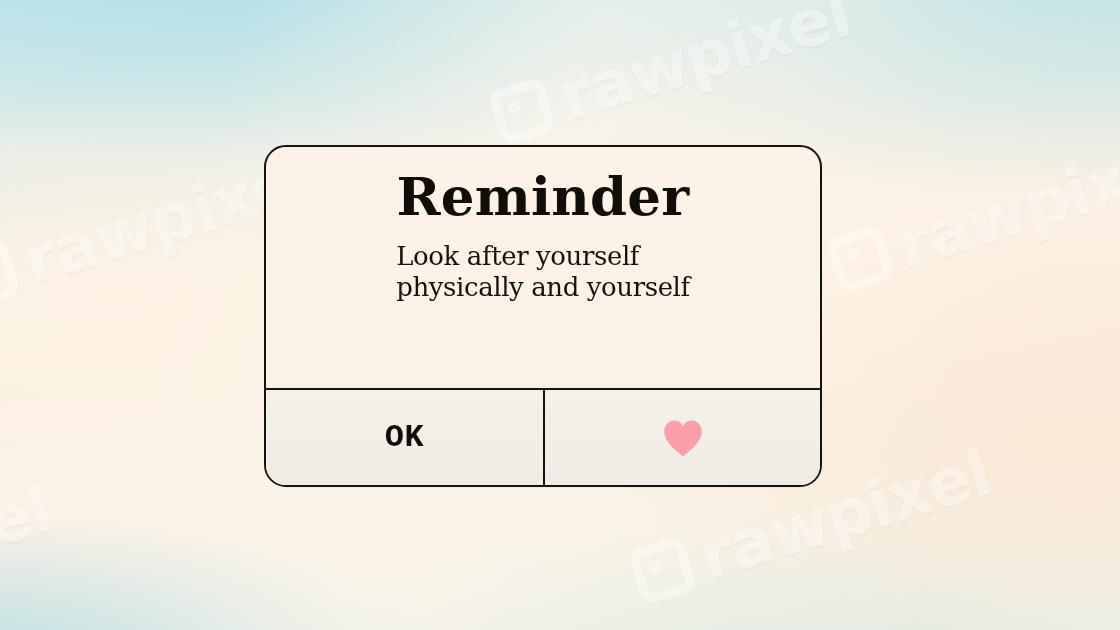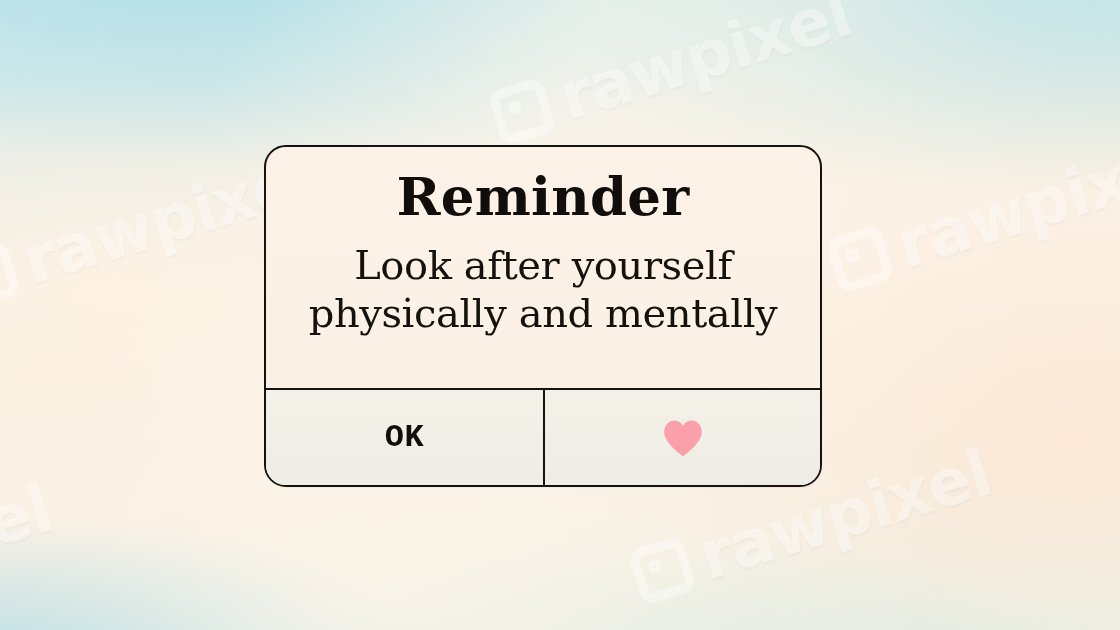--- a/index.html
+++ b/index.html
@@ -119,24 +119,24 @@
     line-height: 1.05;
     letter-spacing: 0.2px;
     color: #100d0a;
     margin: 0;
   }
 
   .dlg-message {
     margin: 16px 0 0 0;
     font-family: "DejaVu Serif", "Liberation Serif", serif;
     font-weight: 400;
-    font-size: 40px;
+    font-size: 26px;
     line-height: 1.22;
     letter-spacing: -0.4px;
-    text-align: center;
+    text-align: left;
     color: #15120e;
     max-width: 480px;
   }
   .dlg-message .line { display: block; }
 
   
   .card-actions {
     flex: 0 0 auto;
     height: 95px;
     display: flex;
@@ -214,21 +214,21 @@
       </div>
     </div>
 
   <div id="card" style="border-color: rgb(21, 18, 15);">
 
     <div class="card-body">
       <h1 class="dlg-title">Reminder</h1>
 
       <p class="dlg-message">
         <span class="line">Look after yourself</span>
-        <span class="line">physically and mentally</span>
+        <span class="line">physically and yourself</span>
       </p>
     </div>
 
     <div class="card-actions">
 
       <button class="action-btn">
         <span class="ok-label">OK</span>
       </button>
 
       <button class="action-btn divided">

